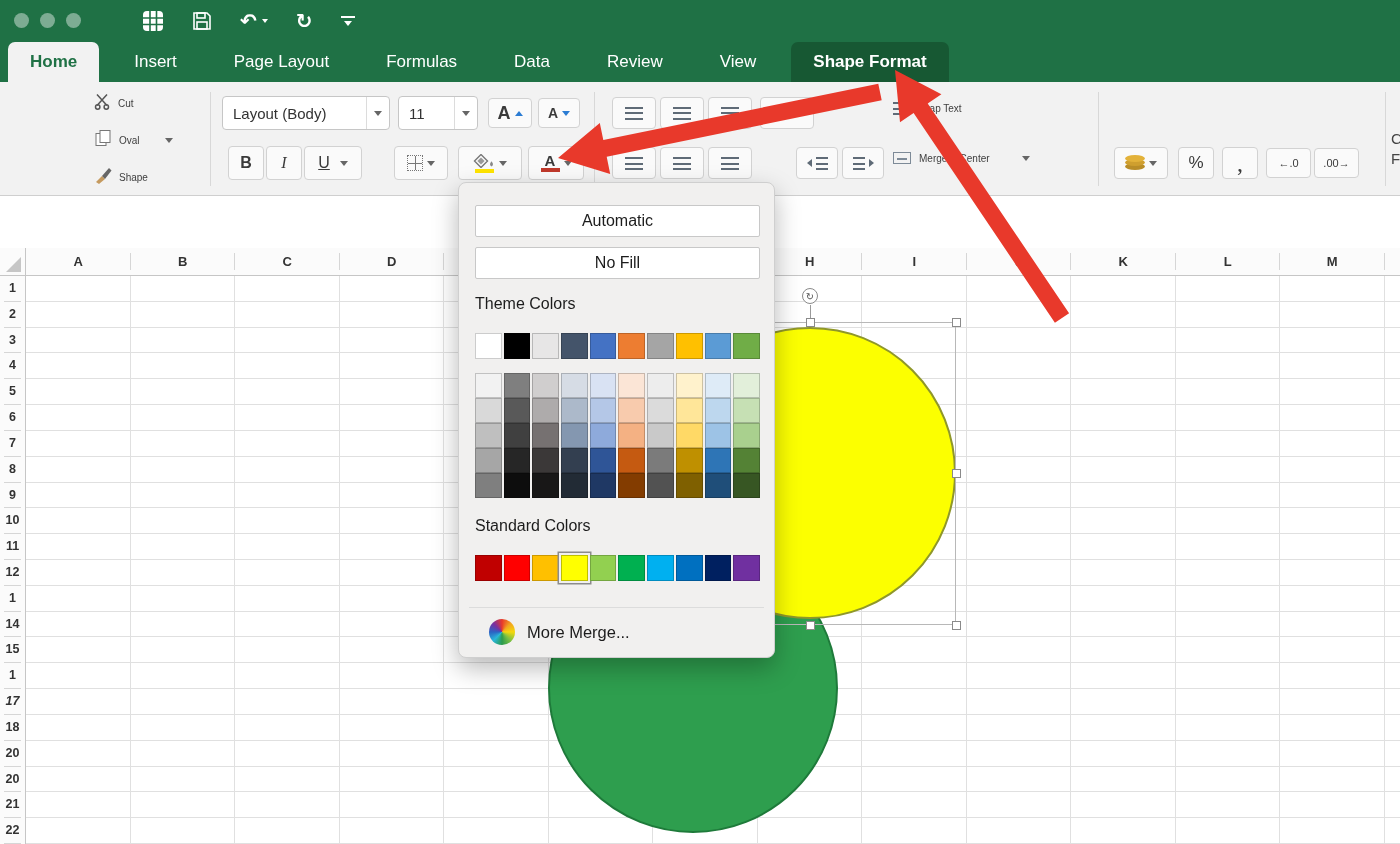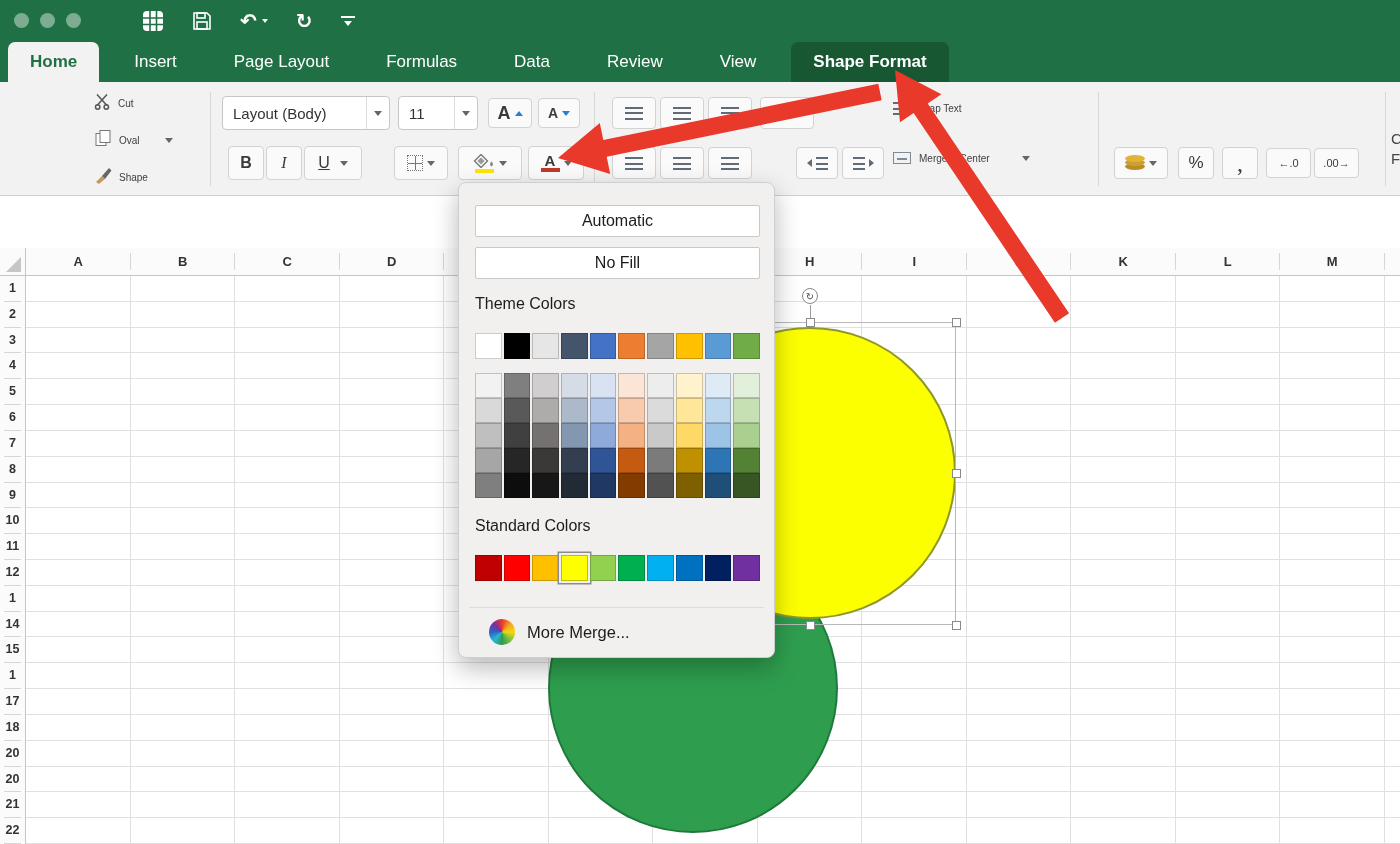--- a/index.html
+++ b/index.html
@@ -334,21 +334,21 @@
       <div class="rowh" style="top: 154.92px;">7</div>
       <div class="rowh" style="top: 180.74px;">8</div>
       <div class="rowh" style="top: 206.56px;">9</div>
       <div class="rowh" style="top: 232.38px;">10</div>
       <div class="rowh" style="top: 258.2px;">11</div>
       <div class="rowh" style="top: 284.02px;">12</div>
       <div class="rowh" style="top: 309.84px;">1</div>
       <div class="rowh" style="top: 335.66px;">14</div>
       <div class="rowh" style="top: 361.48px;">15</div>
       <div class="rowh" style="top: 387.3px;">1</div>
-      <div class="rowh" style="top: 413.12px;">17</div>
+      <div class="rowh" style="top: 413.12px; font-style: italic;">17</div>
       <div class="rowh" style="top: 438.94px;">18</div>
       <div class="rowh" style="top: 464.76px;">20</div>
       <div class="rowh" style="top: 490.58px;">20</div>
       <div class="rowh" style="top: 516.4px;">21</div>
       <div class="rowh" style="top: 542.22px;">22</div>
     </div>
 
   <div class="gridarea"></div>
 
   <div class="circle" style="left: 548px; top: 543px; width: 290px; height: 290px; z-index: 18; background: rgb(46, 158, 78); border-color: rgb(30, 122, 58);"></div>

